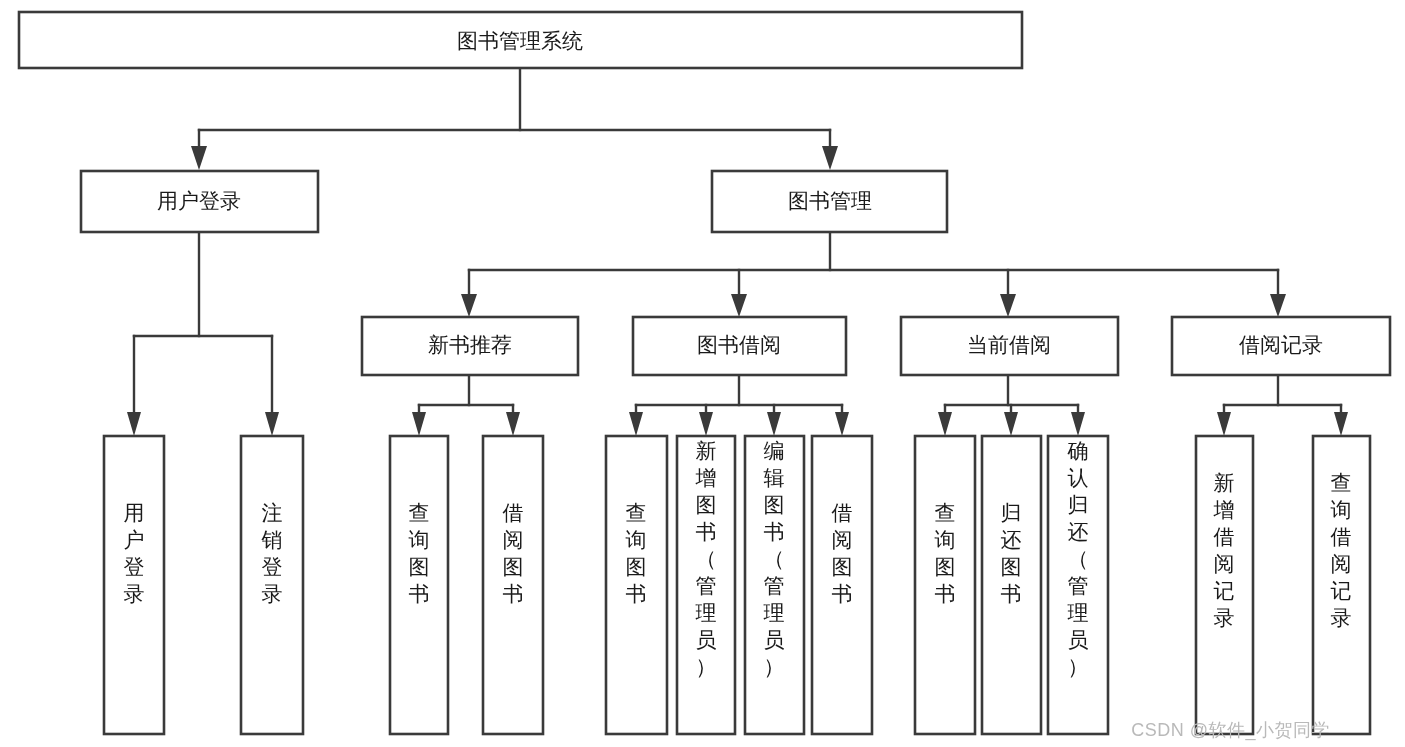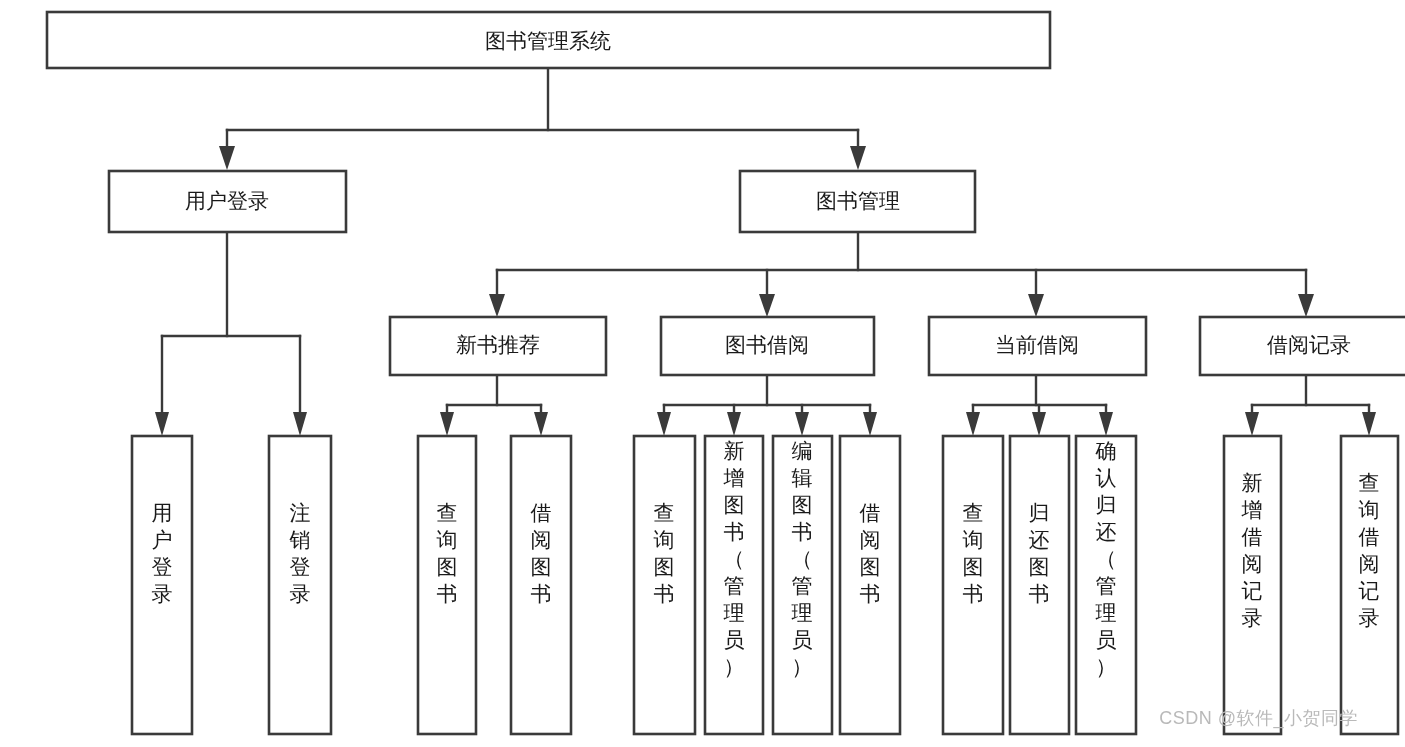--- a/index.html
+++ b/index.html
@@ -12,21 +12,20 @@
     width: 1405px;
     height: 747px;
     font-family: "Liberation Sans", "DejaVu Sans", sans-serif;
     overflow: hidden;
   }
   #diagram-root {
     position: relative;
     width: 1338px;
     height: 747px;
     background: #ffffff;
-    margin-left: 28px;
   }
   svg#tree-svg {
     position: absolute;
     left: 0;
     top: 0;
     width: 1405px;
     height: 747px;
     display: block;
   }
   .node-box {
@@ -52,21 +51,21 @@
     dominant-baseline: middle;
   }
   .node-label-v {
     font-family: "Liberation Sans", "DejaVu Sans", sans-serif;
     font-size: 21px;
     fill: #1a1a1a;
   }
   .watermark-text {
     position: absolute;
     right: 8px;
-    bottom: 17px;
+    bottom: 5px;
     font-family: "Liberation Sans", "DejaVu Sans", sans-serif;
     font-size: 18px;
     color: #b9b9b9;
     letter-spacing: 0.5px;
     white-space: nowrap;
     user-select: none;
   }
 </style>
 </head>
 <body>

